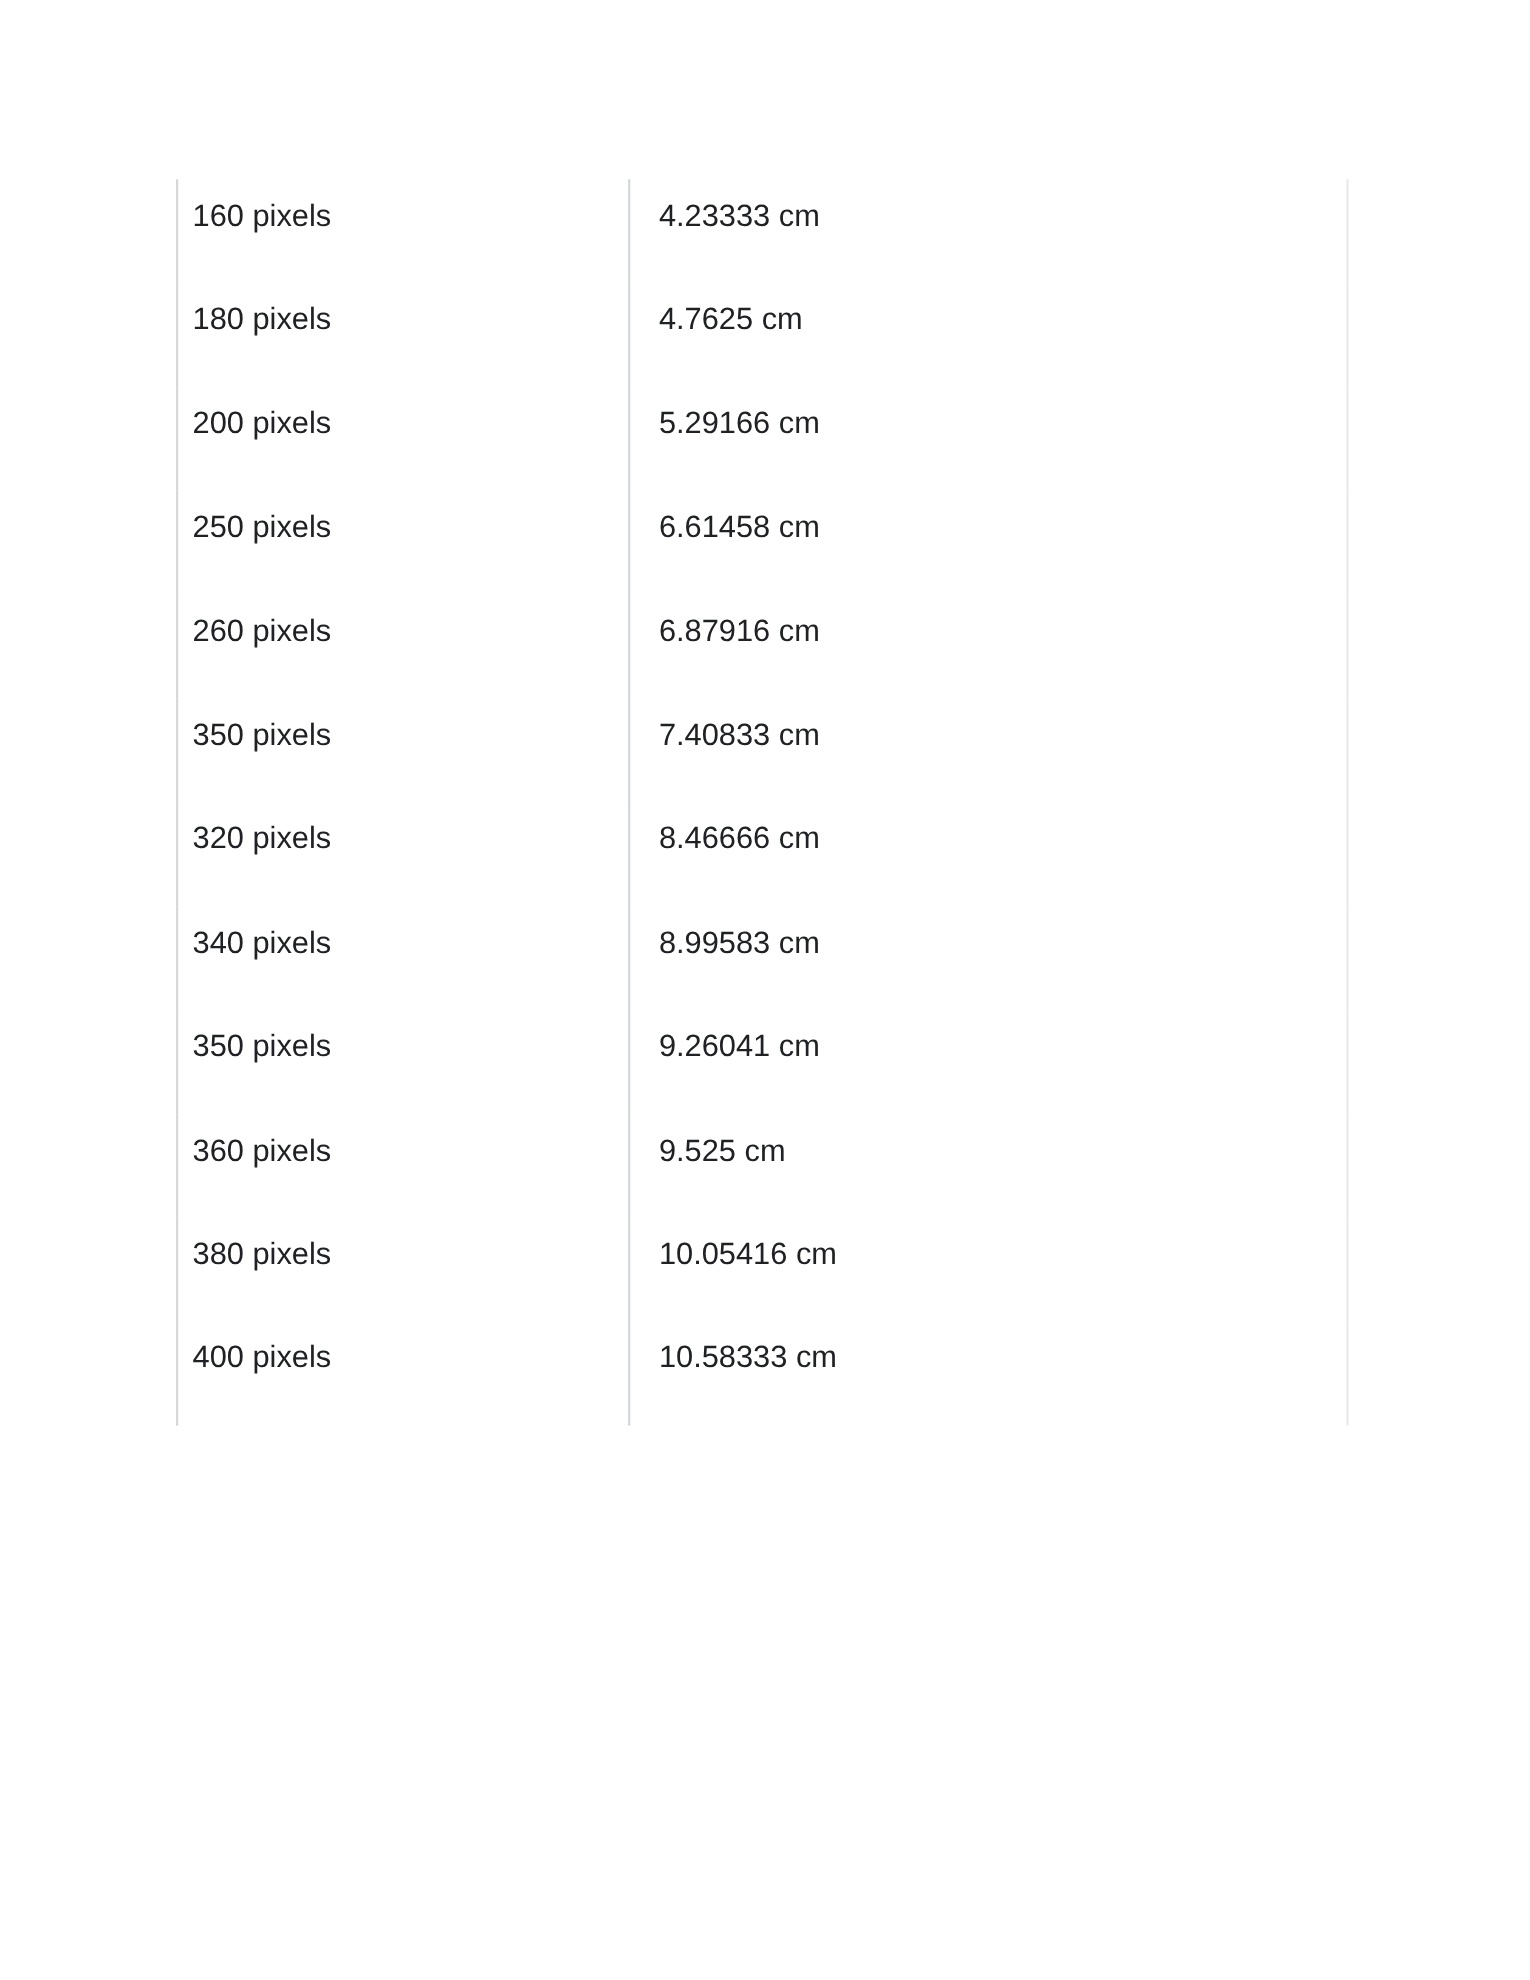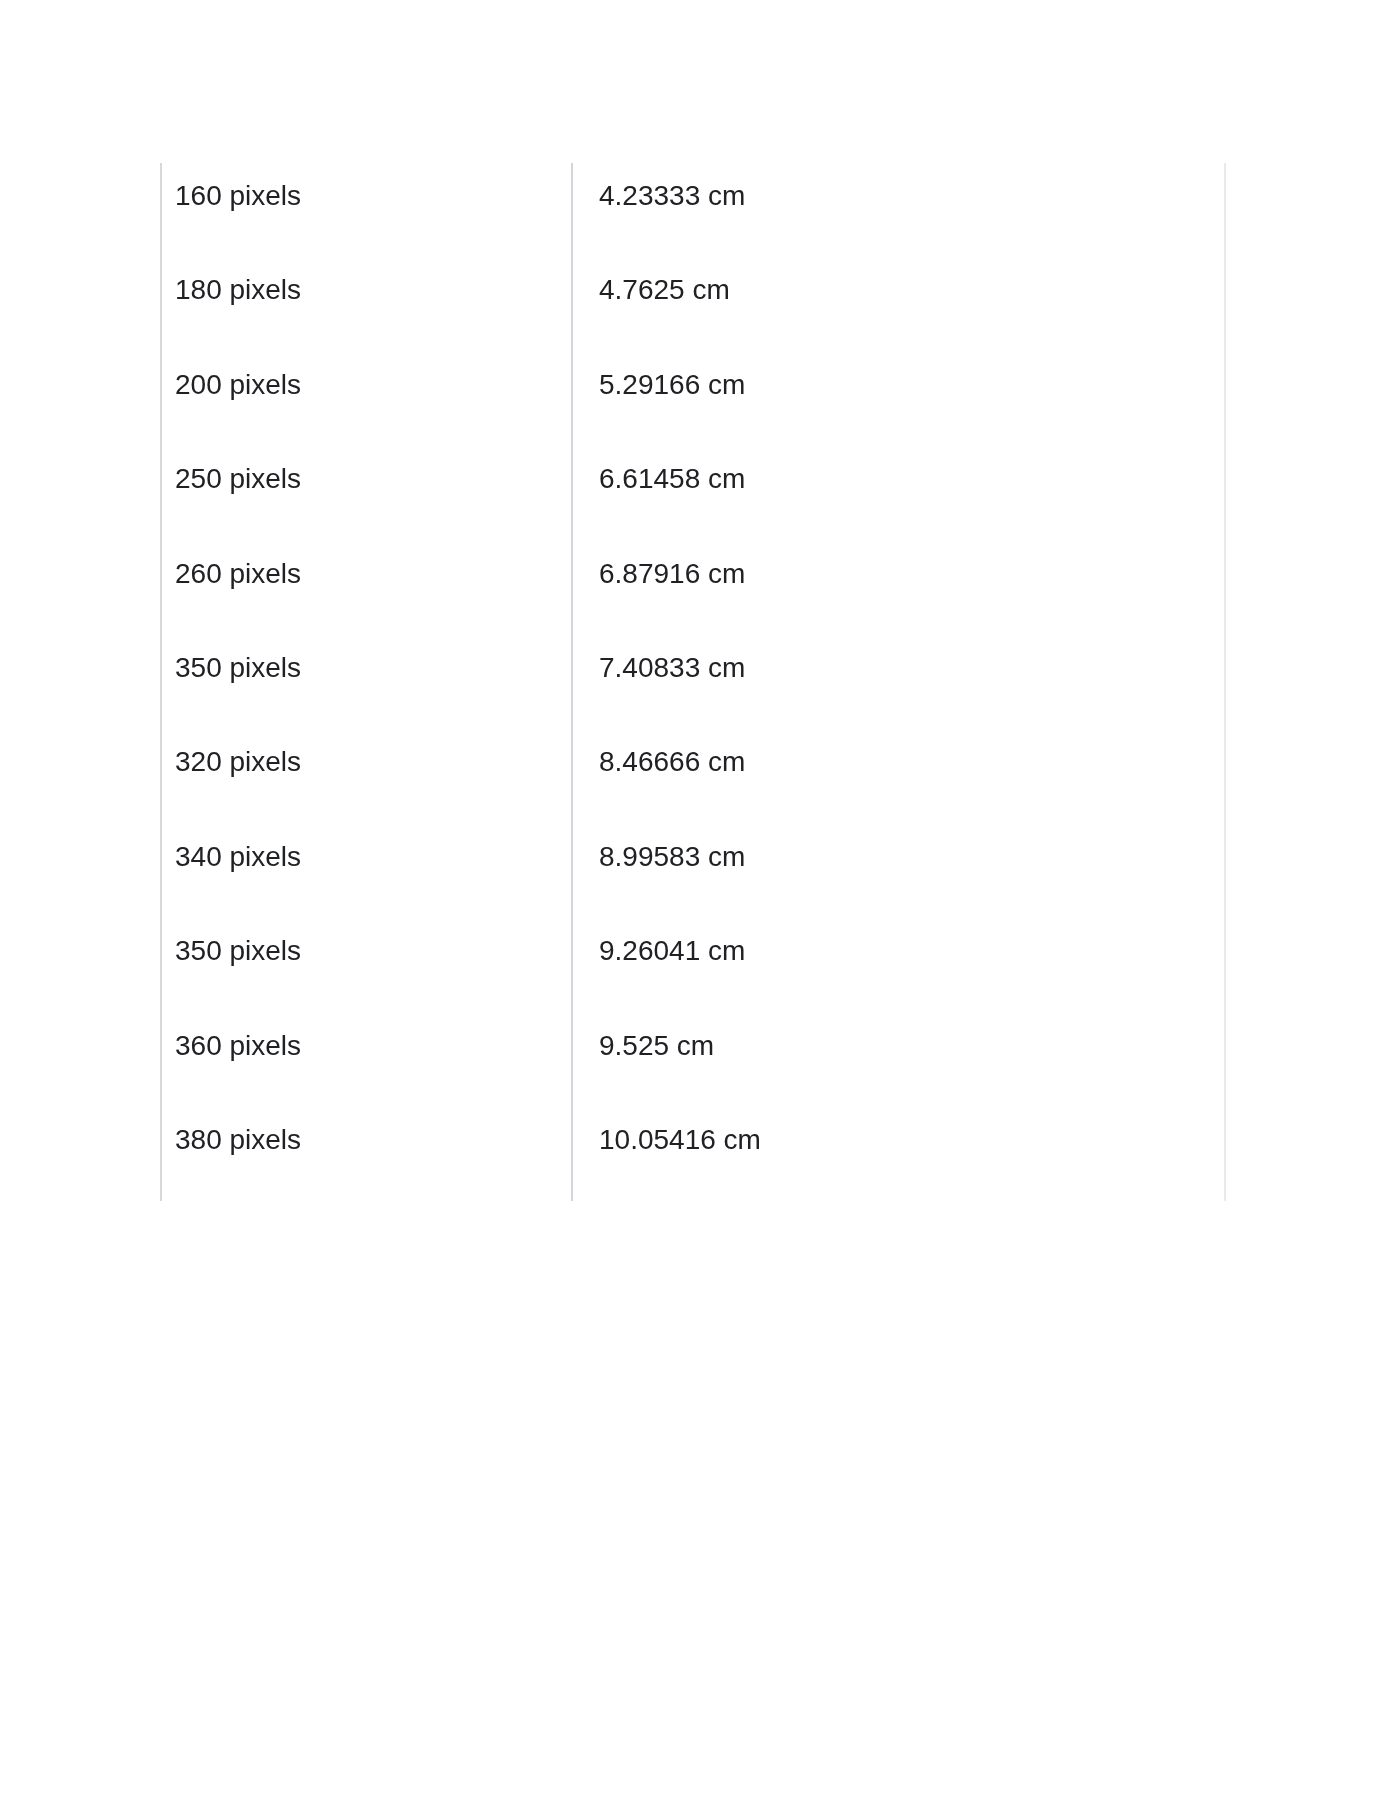--- a/index.html
+++ b/index.html
@@ -157,15 +157,23 @@
 
   <tr class="conv-row">
     <td class="cell-px">
       <span>380 pixels</span>
     </td>
     <td class="cell-cm">
       <span>10.05416 cm</span>
     </td>
   </tr>
 
+  <tr class="conv-row">
+    <td class="cell-px">
+      <span>400 pixels</span>
+    </td>
+    <td class="cell-cm">
+      <span>10.58333 cm</span>
+    </td>
+  </tr>
 </tbody>
   </table>
 </div>
 
 </body></html>

